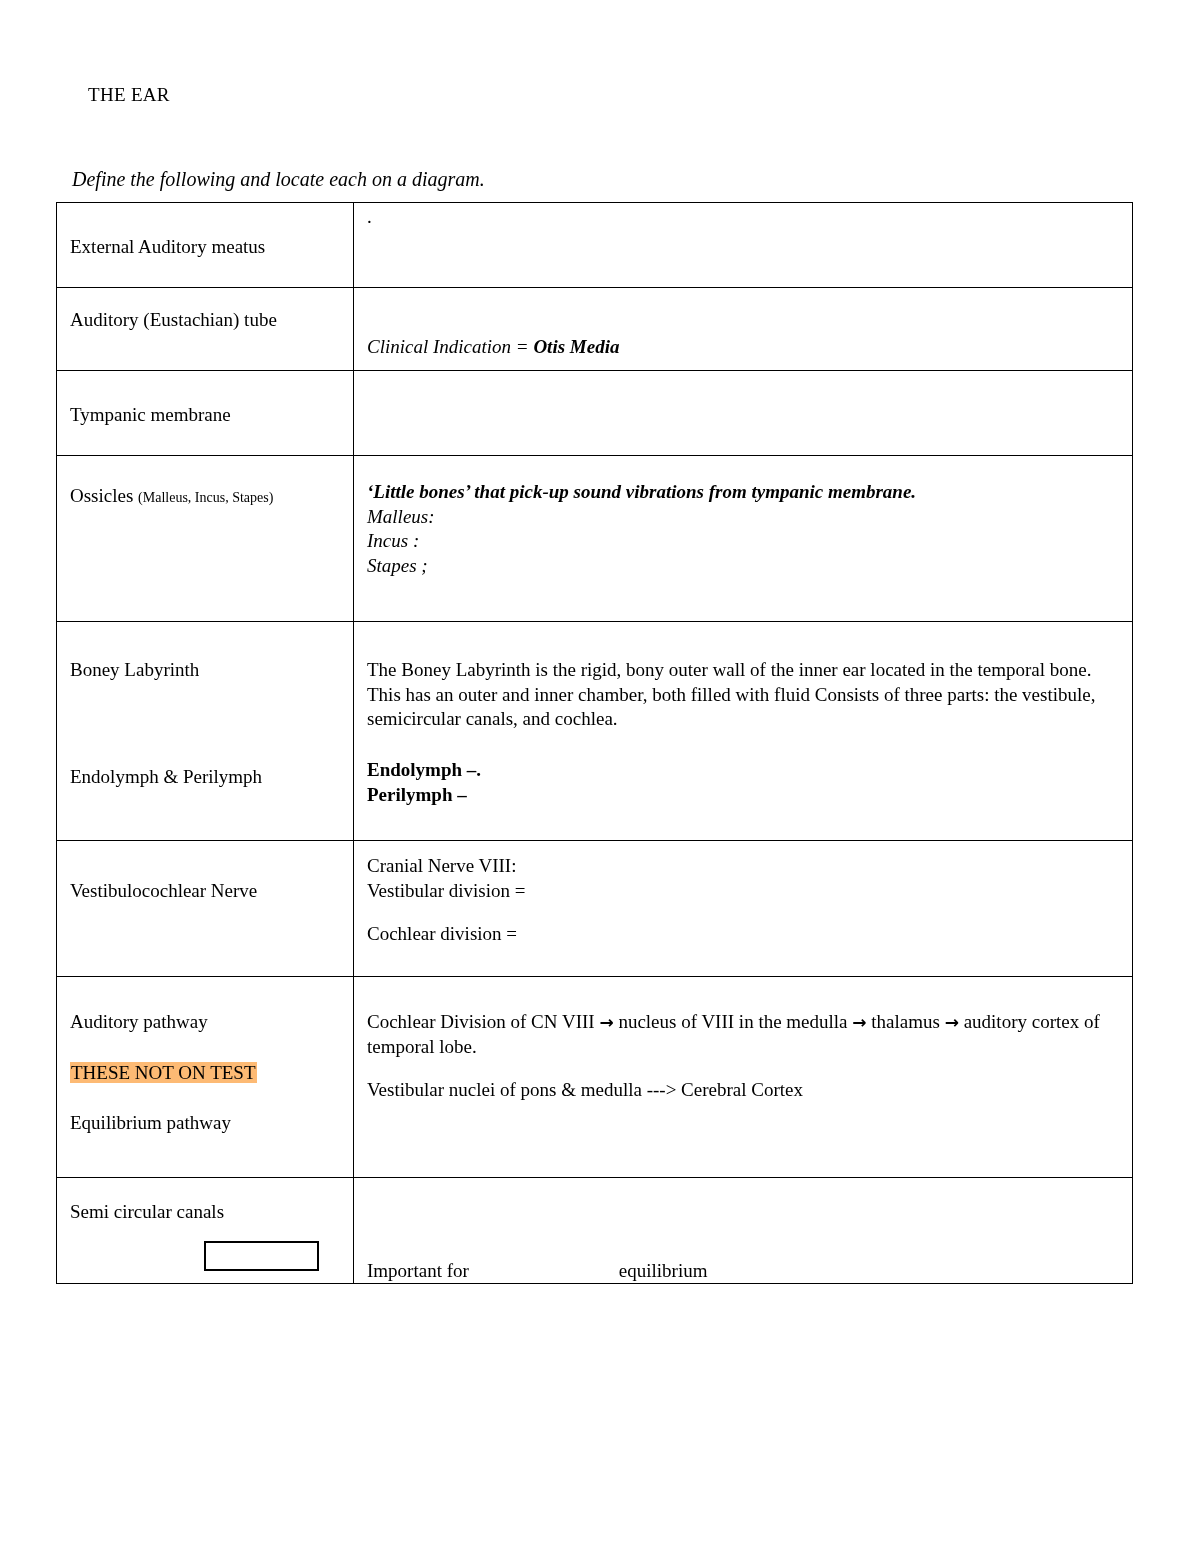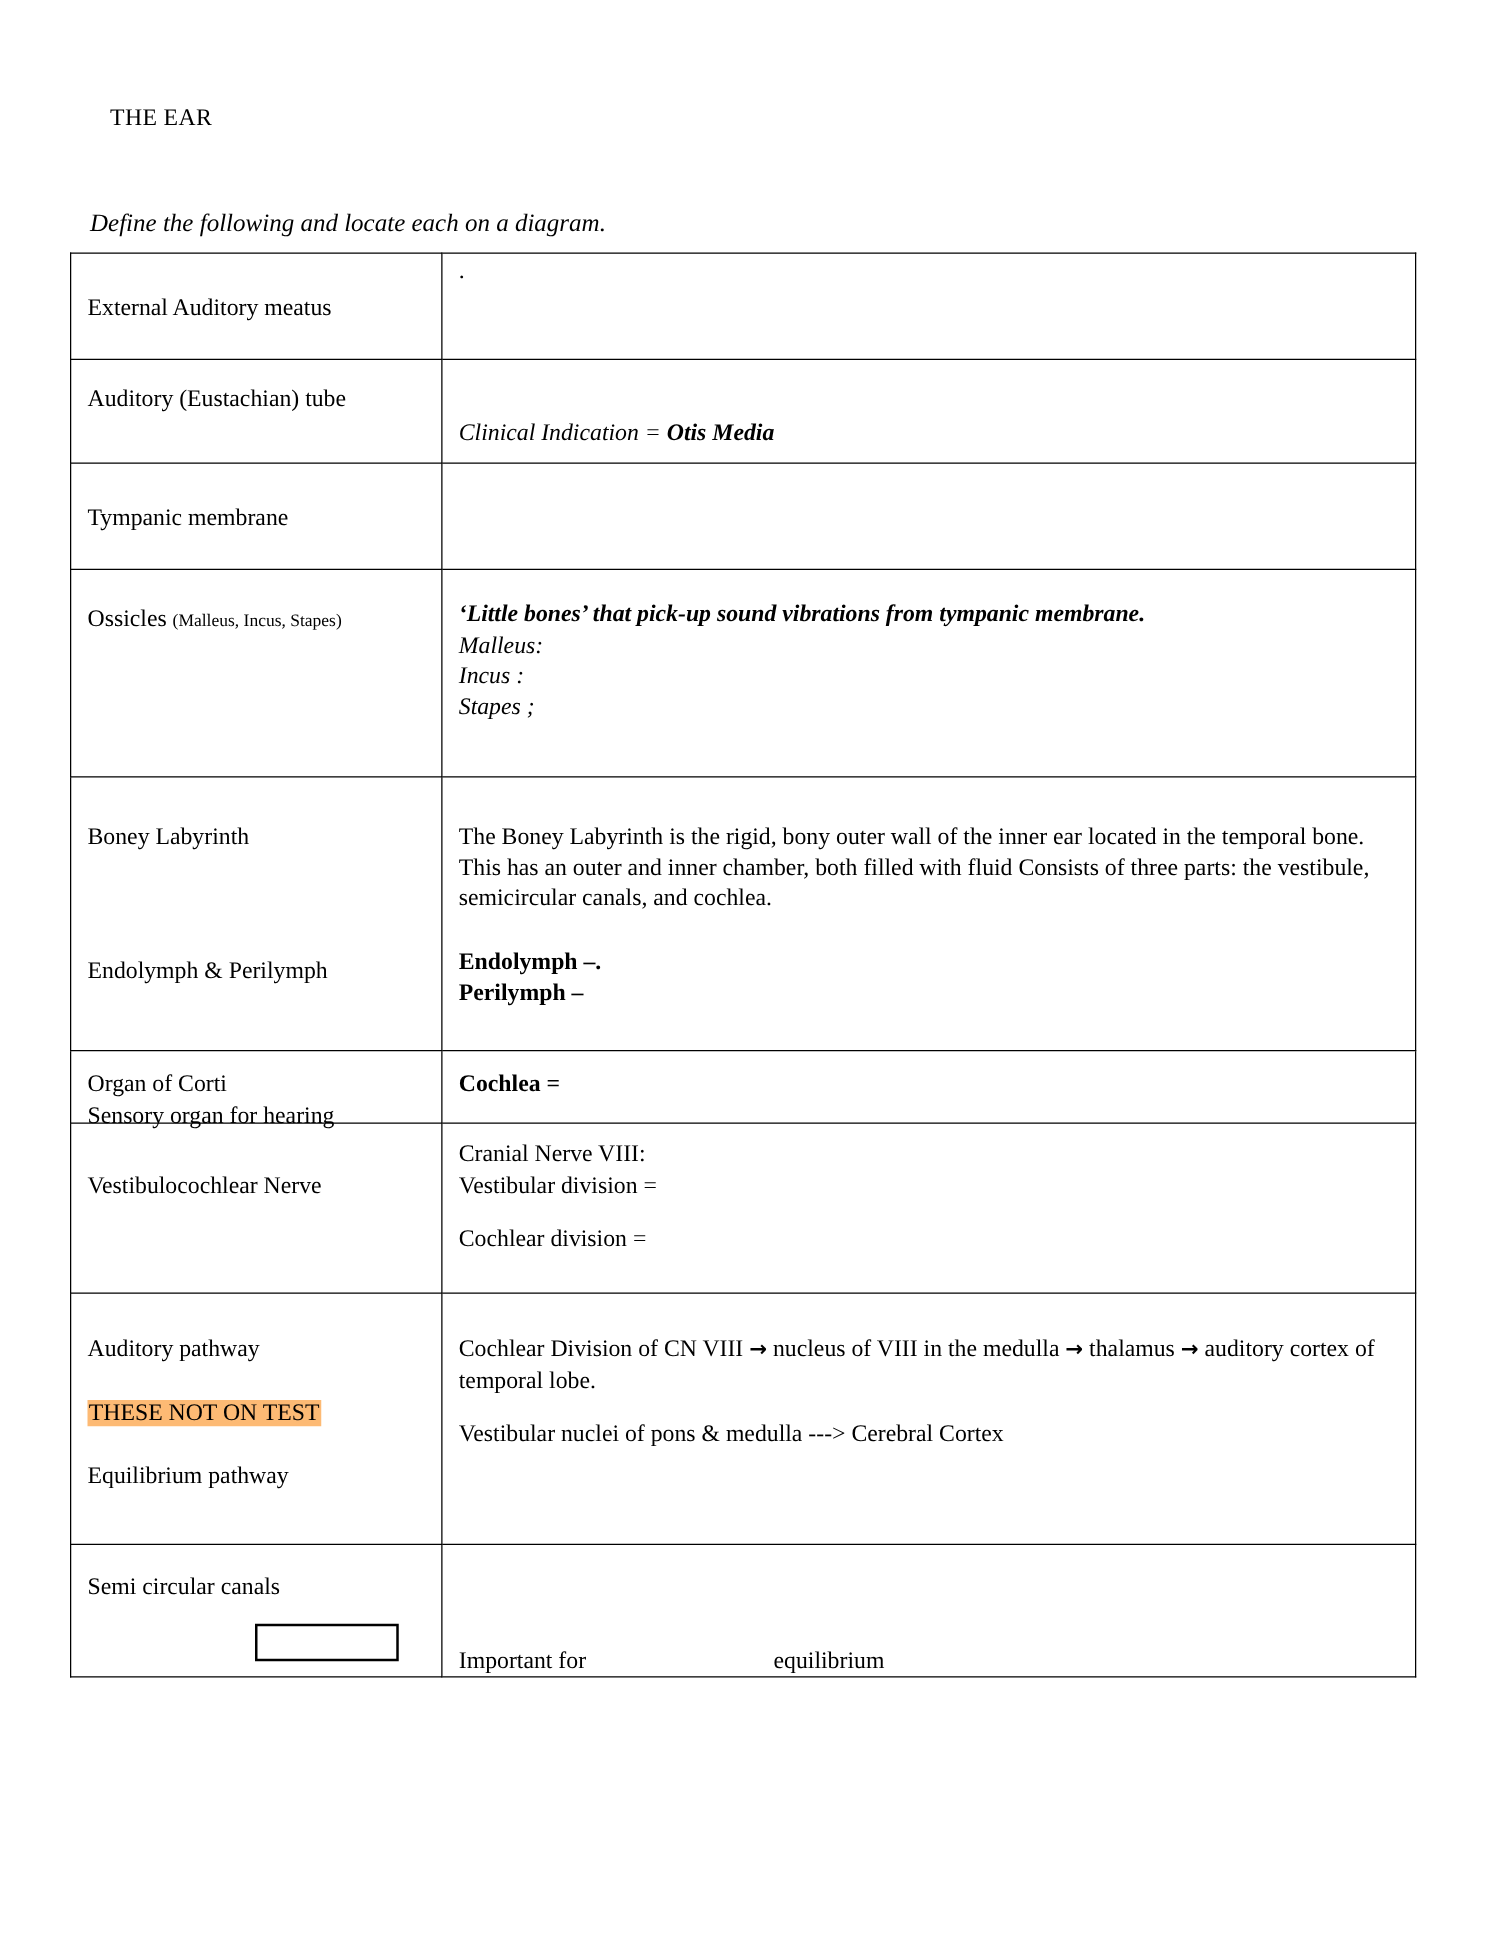--- a/index.html
+++ b/index.html
@@ -181,35 +181,20 @@
           <div class="cellpad" style="height:218px;">
             <span class="push-down" style="height:28px;display:block;"></span>
             <span class="line">The Boney Labyrinth is the rigid, bony outer wall of the inner ear located in the temporal bone. This has an outer and inner chamber, both filled with fluid Consists of three parts: the vestibule, semicircular canals, and cochlea.</span>
             <span class="push-down" style="height:26px;display:block;"></span>
             <span class="line bold">Endolymph –.</span>
             <span class="line bold">Perilymph –</span>
           </div>
         </td>
       </tr>
 
-      <tr>
-        <td class="label-col">
-          <div class="cellpad" style="height:57px;">
-            <span class="push-down" style="height:7px;display:block;"></span>
-            <span class="line">Organ of Corti</span>
-            <span class="line">Sensory organ for hearing</span>
-          </div>
-        </td>
-        <td class="content-col">
-          <div class="cellpad" style="height:57px;">
-            <span class="push-down" style="height:7px;display:block;"></span>
-            <span class="line bold">Cochlea =</span>
-          </div>
-        </td>
-      </tr>
 
       <tr>
         <td class="label-col">
           <div class="cellpad" style="height:135px;">
             <span class="push-down" style="height:30px;display:block;"></span>
             <span class="line">Vestibulocochlear Nerve</span>
           </div>
         </td>
         <td class="content-col">
           <div class="cellpad" style="height:135px;">

